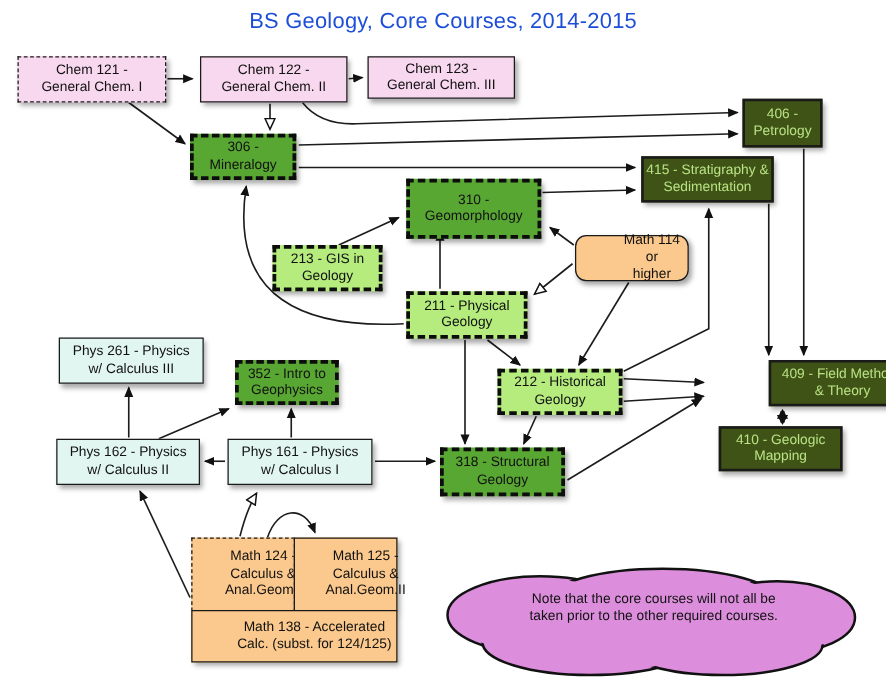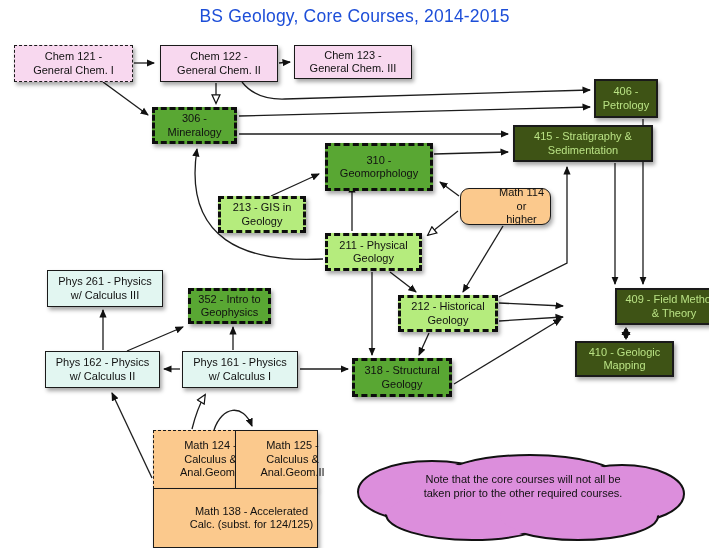--- a/index.html
+++ b/index.html
@@ -126,21 +126,21 @@
     </div>
 
   <div class="node mgreen dash-bold" style="left:152px;top:107px;width:85px;height:37px;">
       <span>306 -
 Mineralogy</span>
     </div>
   <div class="node dark" style="left:594px;top:79px;width:64px;height:39px;">
       <span>406 -
 Petrology</span>
     </div>
-  <div class="node dark" style="left:513px;top:125px;width:140px;height:37px;">
+  <div class="node dark" style="left:513px;top:125px;width:106px;height:37px;">
       <span>415 - Stratigraphy &amp;
 Sedimentation</span>
     </div>
 
   <div class="node mgreen dash-bold" style="left:325px;top:143px;width:108px;height:48px;">
       <span>310 -
 Geomorphology</span>
     </div>
   <div class="node lgreen dash-bold" style="left:218px;top:196px;width:88px;height:37px;">
       <span>213 - GIS in
@@ -194,21 +194,21 @@
   <div class="node orange dash-thin" style="left:153px;top:430px;width:83px;height:59px;">
       <span>Math 124 -
 Calculus &amp;
 Anal.Geom.I</span>
     </div>
   <div class="node orange" style="left:235px;top:430px;width:83px;height:59px;">
       <span>Math 125 -
 Calculus &amp;
 Anal.Geom.II</span>
     </div>
-  <div class="node orange" style="left:153px;top:488px;width:165px;height:60px;">
+  <div class="node orange" style="left:153px;top:488px;width:165px;height:42px;">
       <span>Math 138 - Accelerated
 Calc. (subst. for 124/125)</span>
     </div>
 
   <div id="cloud-note">Note that the core courses will not all be
 taken prior to the other required courses.</div>
 
 </div>
 
 </body></html>

